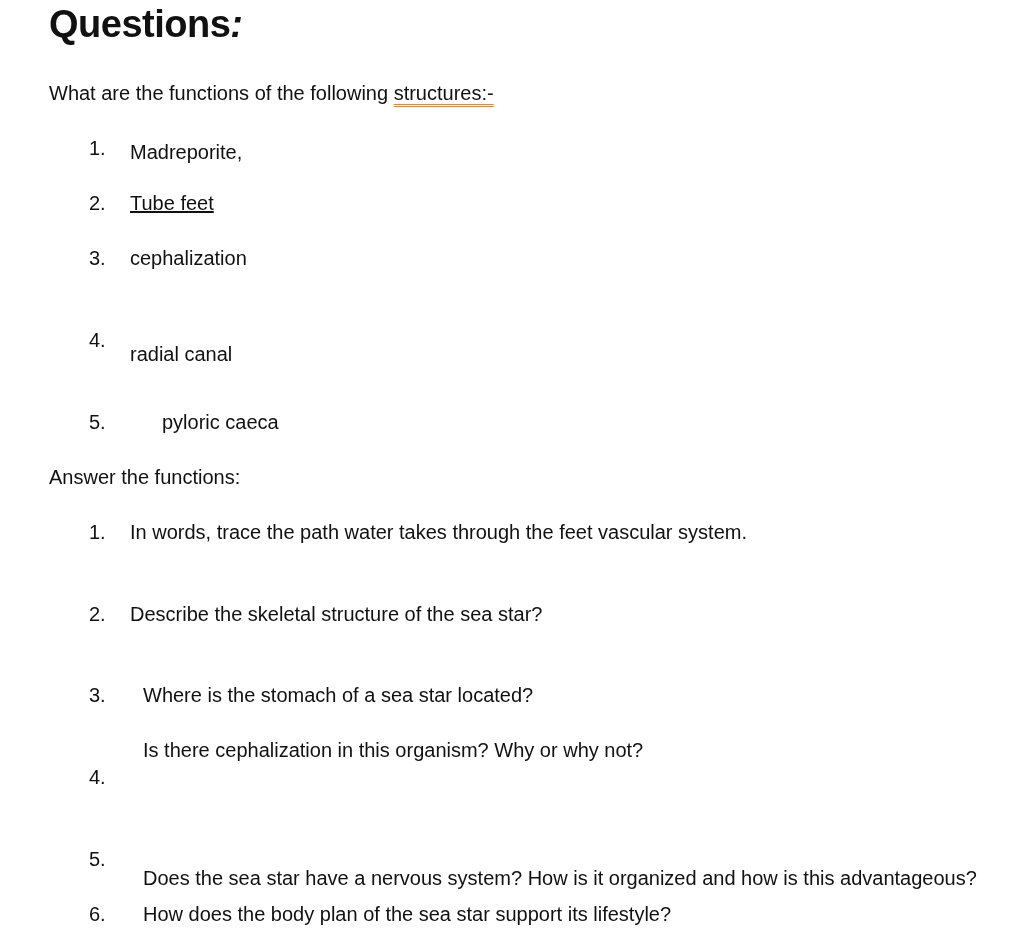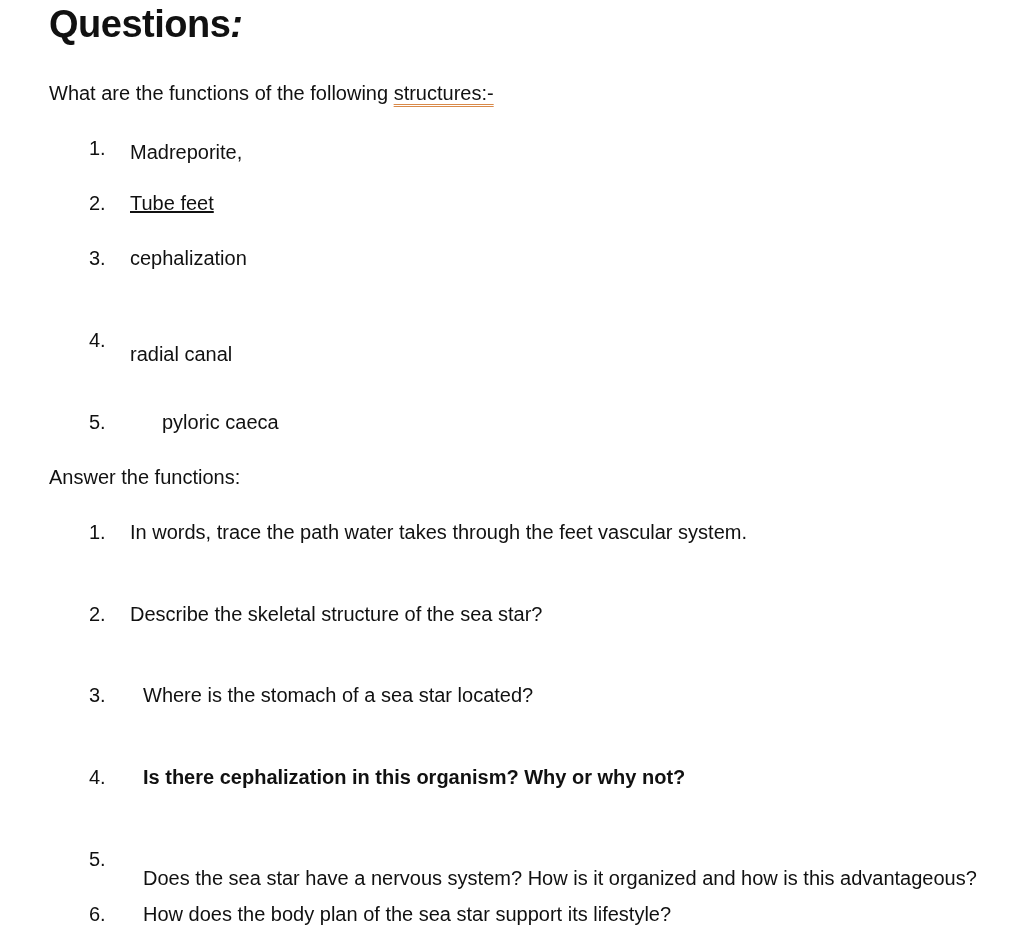--- a/index.html
+++ b/index.html
@@ -100,21 +100,21 @@
   <div>
     <span class="num" style="top:602px;">2.</span>
     <span class="item a" style="top:602px;">Describe the skeletal structure of the sea star?</span>
   </div>
   <div>
     <span class="num" style="top:683px;">3.</span>
     <span class="item b" style="top:683px;">Where is the stomach of a sea star located?</span>
   </div>
   <div>
     <span class="num" style="top:765px;">4.</span>
-    <span class="item b" style="top:765px;font-weight:bold;">Is there cephalization in this organism? Why or why not?</span>
+    <span class="item b" style="top:738px;">Is there cephalization in this organism? Why or why not?</span>
   </div>
   <div>
     <span class="num" style="top:847px;">5.</span>
     <span class="item b" style="top:866px;">Does the sea star have a nervous system? How is it organized and how is this advantageous?</span>
   </div>
   <div>
     <span class="num" style="top:902px;">6.</span>
     <span class="item b" style="top:902px;">How does the body plan of the sea star support its lifestyle?</span>
   </div>
 </div>

